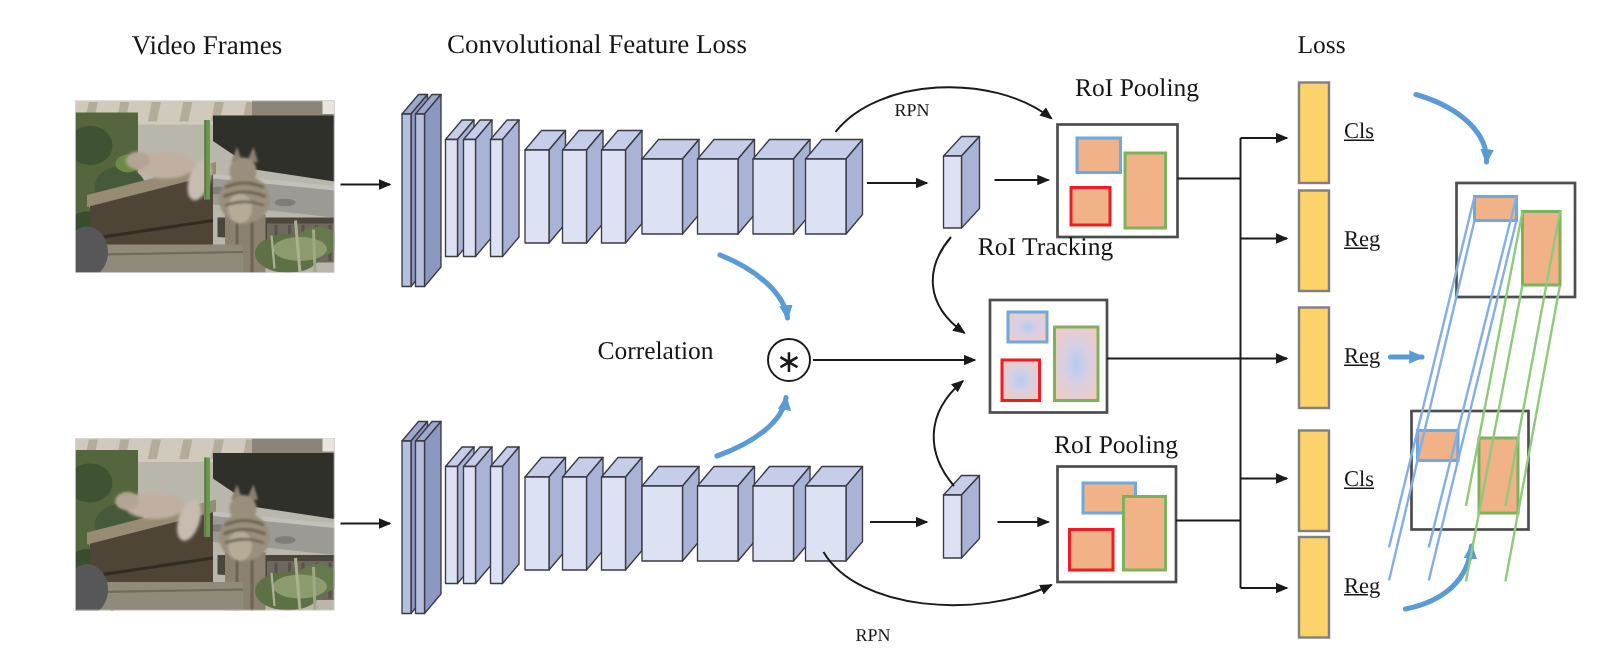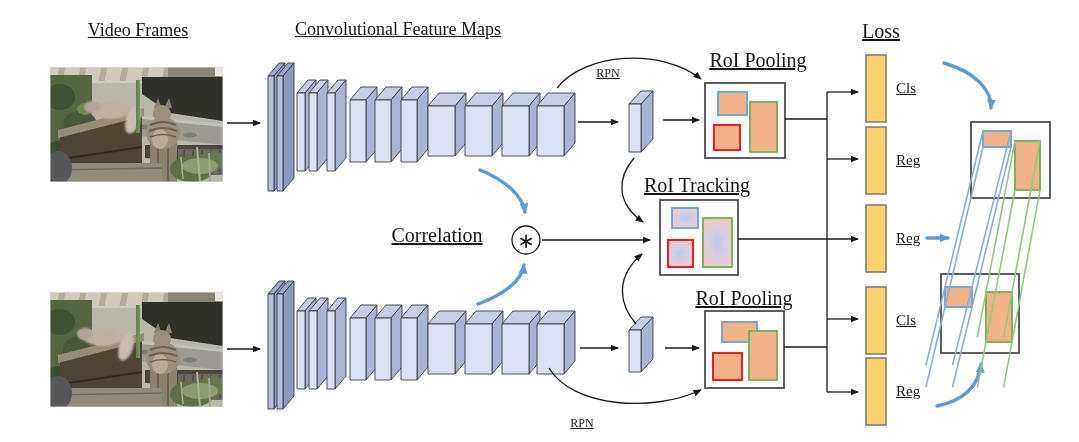--- a/index.html
+++ b/index.html
@@ -3,27 +3,27 @@
 <meta charset="utf-8">
 <style>
   html,body{margin:0;padding:0;background:#ffffff;}
   .canvas{
     position:relative;width:1079px;height:442px;background:#ffffff;overflow:hidden;
     font-family:"Liberation Serif","DejaVu Serif",serif;color:#111;
   }
   #diagram{position:absolute;left:0;top:0;}
   .lbl{
     position:absolute;transform:translateX(-50%);white-space:nowrap;
-    font-family:"Liberation Serif","DejaVu Serif",serif;color:#151515;line-height:1;text-decoration:underline;
+    font-family:"Liberation Serif","DejaVu Serif",serif;color:#151515;line-height:1;
   }
   .lbl-left{
     position:absolute;white-space:nowrap;
     font-family:"Liberation Serif","DejaVu Serif",serif;color:#151515;line-height:1;
   }
-  .f18{font-size:18px;} .f17{font-size:20px;} .f16{font-size:12px;} .f15{font-size:15px;text-decoration:underline;}
+  .f18{font-size:18px;} .f17{font-size:17px;} .f16{font-size:12px;} .f15{font-size:15px;text-decoration:underline;}
 </style>
 </head>
 <body>
 
 <div class="canvas">
   <svg id="diagram" width="1079" height="442" viewBox="0 0 1079 442">
       <defs>
         <marker id="mBlack" markerUnits="userSpaceOnUse" markerWidth="9" markerHeight="8" refX="7.5" refY="3.5" orient="auto">
           <path d="M0,0 L8.5,3.5 L0,7 z" fill="#1a1a1a"></path>
         </marker>
@@ -349,25 +349,25 @@
       </g>
       <g>
         <line x1="1015" y1="141" x2="977.3" y2="337.3" stroke="#8fc97e" stroke-width="1.6"></line>
         <line x1="1040" y1="141" x2="1003.6" y2="337.3" stroke="#8fc97e" stroke-width="1.6"></line>
         <line x1="1015" y1="190" x2="977.3" y2="387.6" stroke="#8fc97e" stroke-width="1.6"></line>
         <line x1="1040" y1="190" x2="1003.6" y2="387.6" stroke="#8fc97e" stroke-width="1.6"></line>
       </g>
     </svg>
 
   <div class="lbl f18" style="left:138px;top:21px;">Video Frames</div>
-  <div class="lbl f18" style="left:398px;top:20px;">Convolutional Feature Maps</div>
+  <div class="lbl f18" style="left:398px;top:20px;">Convolutional Feature Loss</div>
   <div class="lbl f16" style="left:608px;top:67px;">RPN</div>
   <div class="lbl f17" style="left:758px;top:50px;">RoI Pooling</div>
   <div class="lbl f17" style="left:881px;top:21px;">Loss</div>
-  <div class="lbl f17" style="left:697px;top:175px;">RoI Tracking</div>
+  <div class="lbl f17" style="left:697px;top:156px;">RoI Tracking</div>
   <div class="lbl f17" style="left:437px;top:225px;text-align:right;">Correlation</div>
   <div class="lbl f17" style="left:744px;top:288px;">RoI Pooling</div>
   <div class="lbl f16" style="left:582px;top:417px;">RPN</div>
 <div class="lbl-left f15" style="left: 896px; top: 80.5px;">Cls</div>
     <div class="lbl-left f15" style="left: 896px; top: 152.5px;">Reg</div>
     <div class="lbl-left f15" style="left: 896px; top: 230.5px;">Reg</div>
     <div class="lbl-left f15" style="left: 896px; top: 312.5px;">Cls</div>
     <div class="lbl-left f15" style="left: 896px; top: 383.5px;">Reg</div>
   </div>
 

